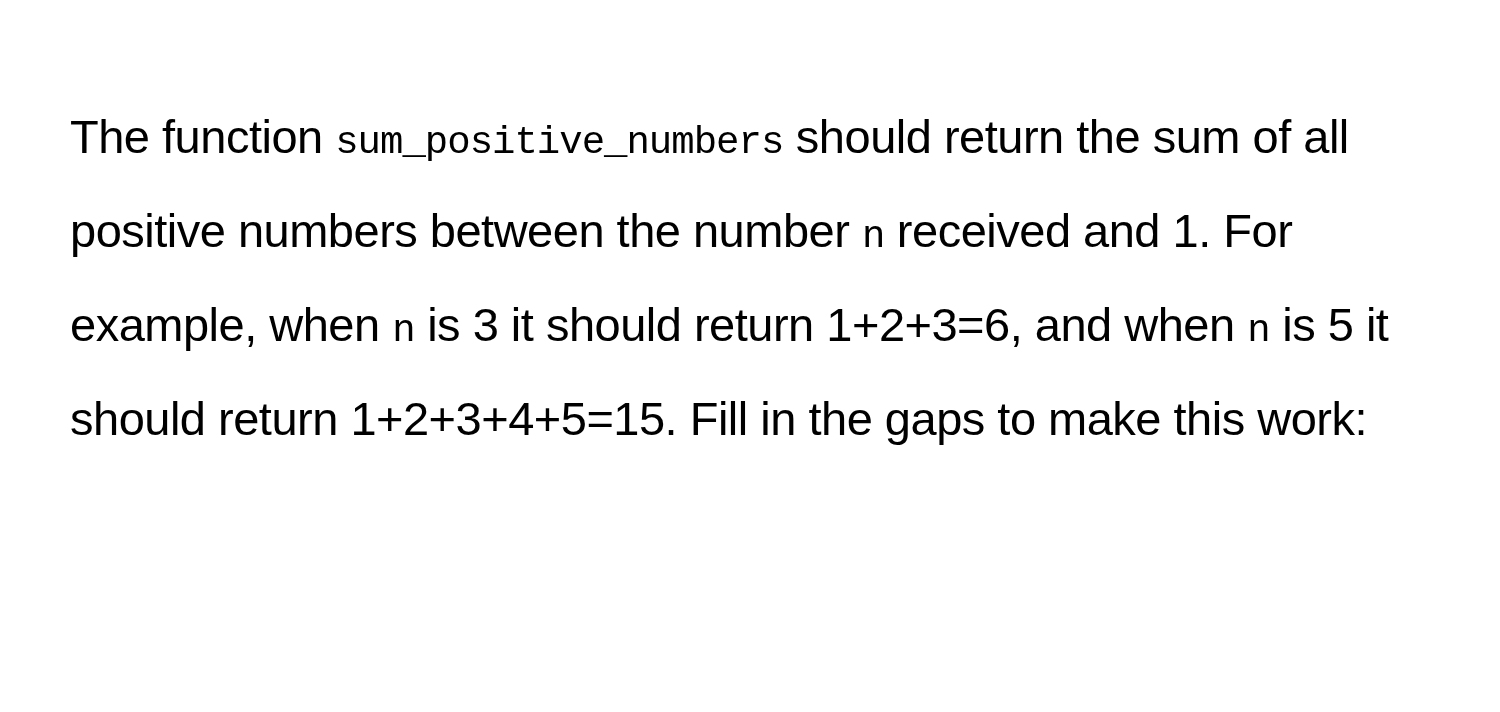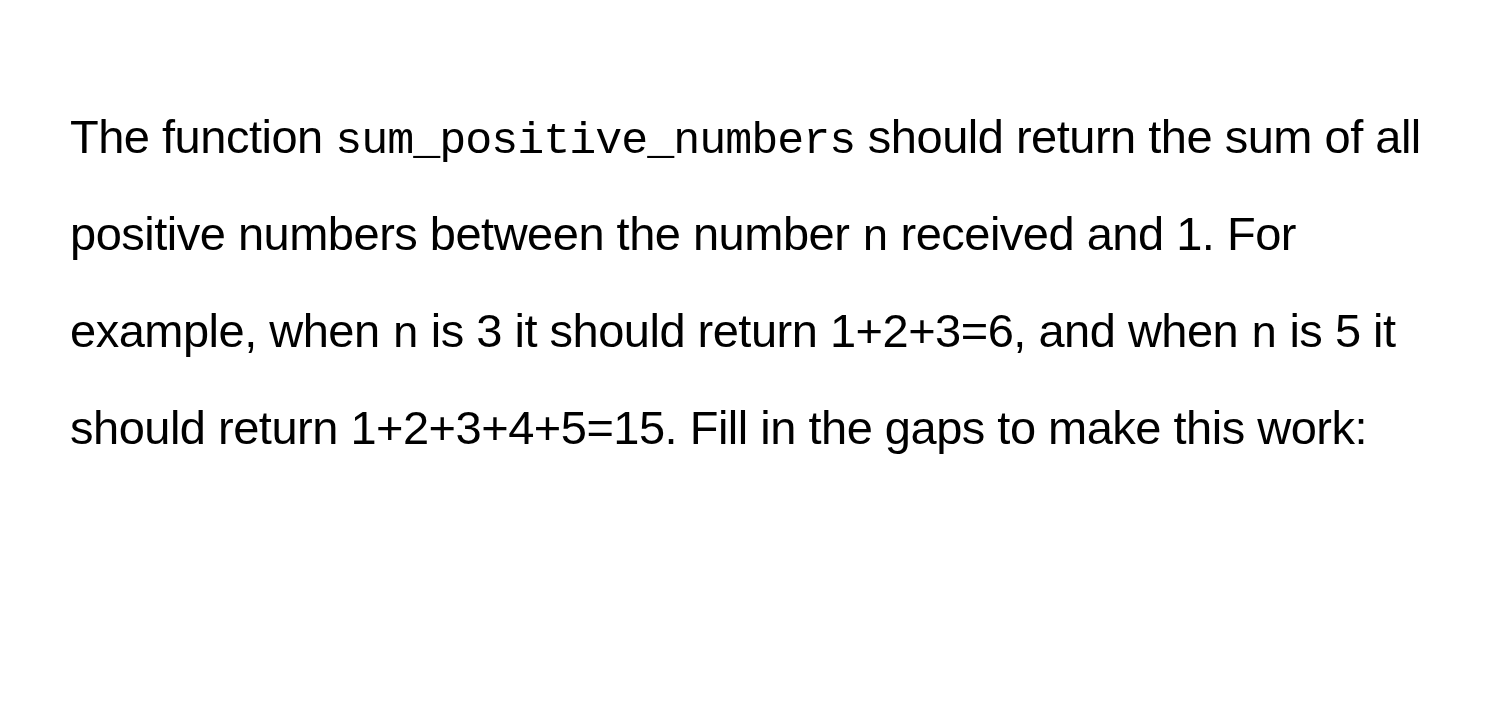--- a/index.html
+++ b/index.html
@@ -18,21 +18,21 @@
     }
     .paragraph {
       font-size: 47px;
       line-height: 2.0;
       color: #000000;
       font-weight: 400;
       letter-spacing: -0.5px;
     }
     .code {
       font-family: "Courier New", Courier, monospace;
-      font-size: 45px;
+      font-size: 39px;
       letter-spacing: -1px;
       text-align: right;
     }
   </style>
 </head>
 <body>
 
 <p class="paragraph"><span>The function </span><span class="code">sum_positive_numbers</span><span> should return the sum of all positive numbers between the number </span><span class="code">n</span><span> received and 1. For example, when </span><span class="code">n</span><span> is 3 it should return 1+2+3=6, and when </span><span class="code">n</span><span> is 5 it should return 1+2+3+4+5=15. Fill in the gaps to make this work:</span></p>
 
 </body></html>

